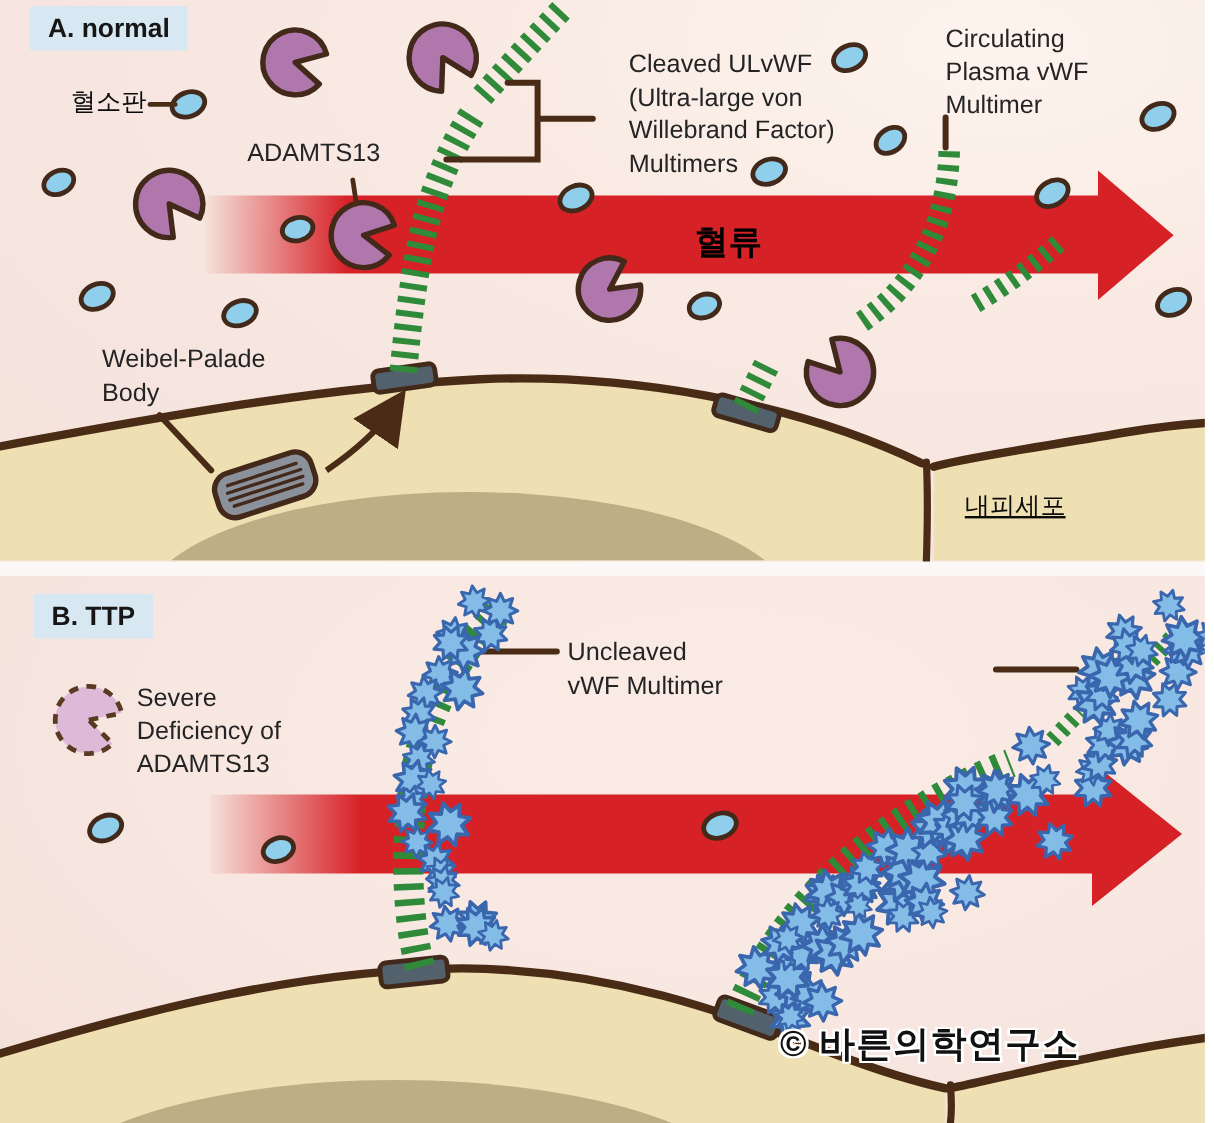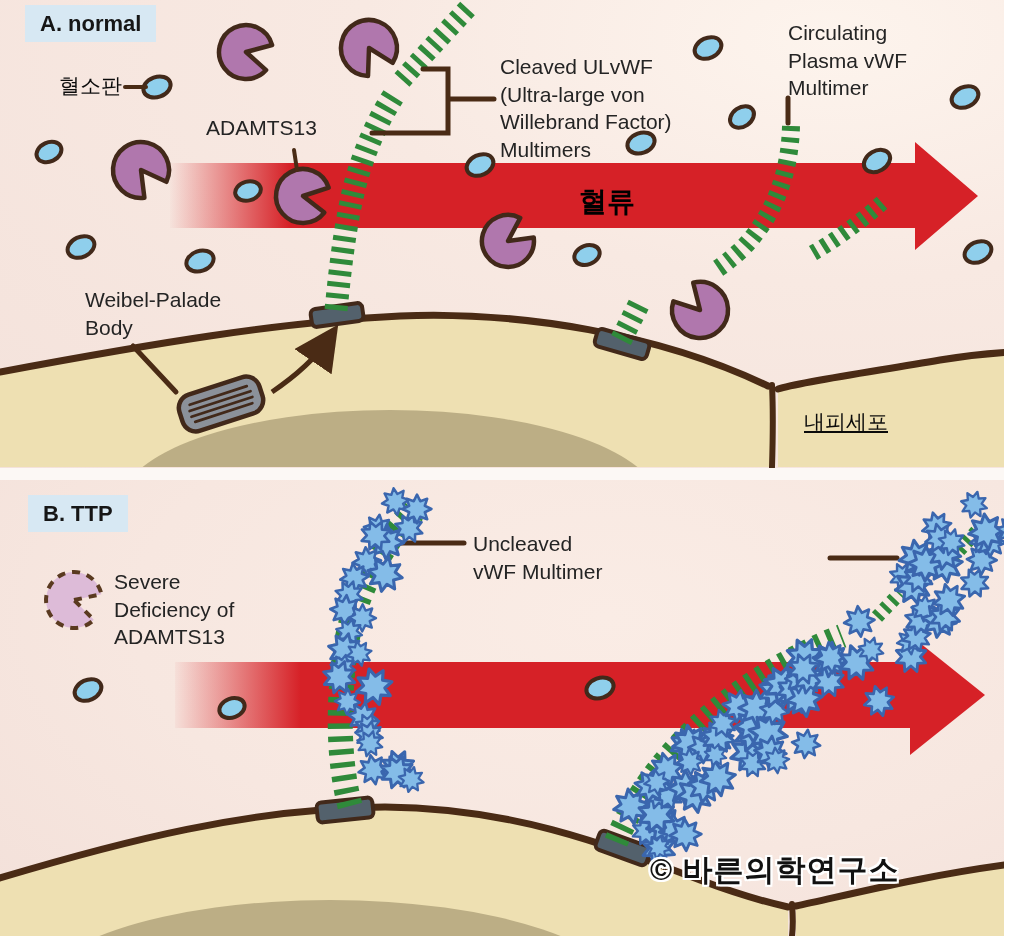--- a/index.html
+++ b/index.html
@@ -104,21 +104,21 @@
         <path d="M294,150 L297,170"></path>
         <path d="M423,69 L448,69 L448,133 L372,133 M448,99 L494,99" stroke-width="5"></path>
         <path d="M788,98 V123" stroke-width="5"></path>
         <path d="M133,346 L176,392" stroke-width="5"></path>
       </g>
     </svg>
 
     <div class="tag" style="left:25px;top:5px;">A. normal</div>
     <div class="lbl ko" style="left:59px;top:72px;">혈소판</div>
     <div class="lbl" style="left:206px;top:114px;">ADAMTS13</div>
-    <div class="lbl" style="left:500px;top:40px;margin-top:13px;">Cleaved ULvWF
+    <div class="lbl" style="left:524px;top:40px;">Cleaved ULvWF
 (Ultra-large von
 Willebrand Factor)
 Multimers</div>
     <div class="lbl" style="left:776px;top:19px;margin-left:12px;">Circulating
 Plasma vWF
 Multimer</div>
     <div class="flow-label" style="left:579px;top:183px;">혈류</div>
     <div class="lbl" style="left:57px;top:286px;margin-left:28px;">Weibel-Palade
 Body</div>
     <div class="lbl ko" style="left:804px;top:408px;text-decoration:underline;">내피세포</div>

